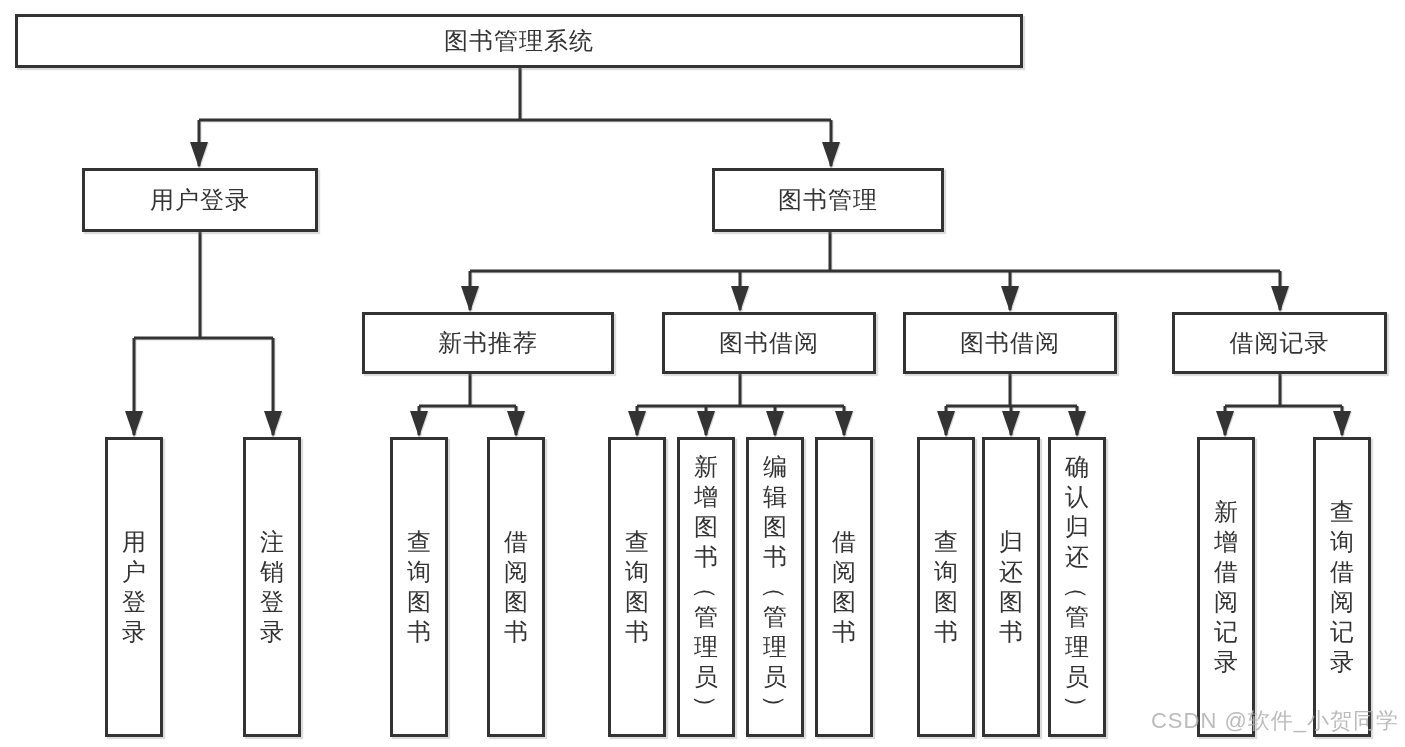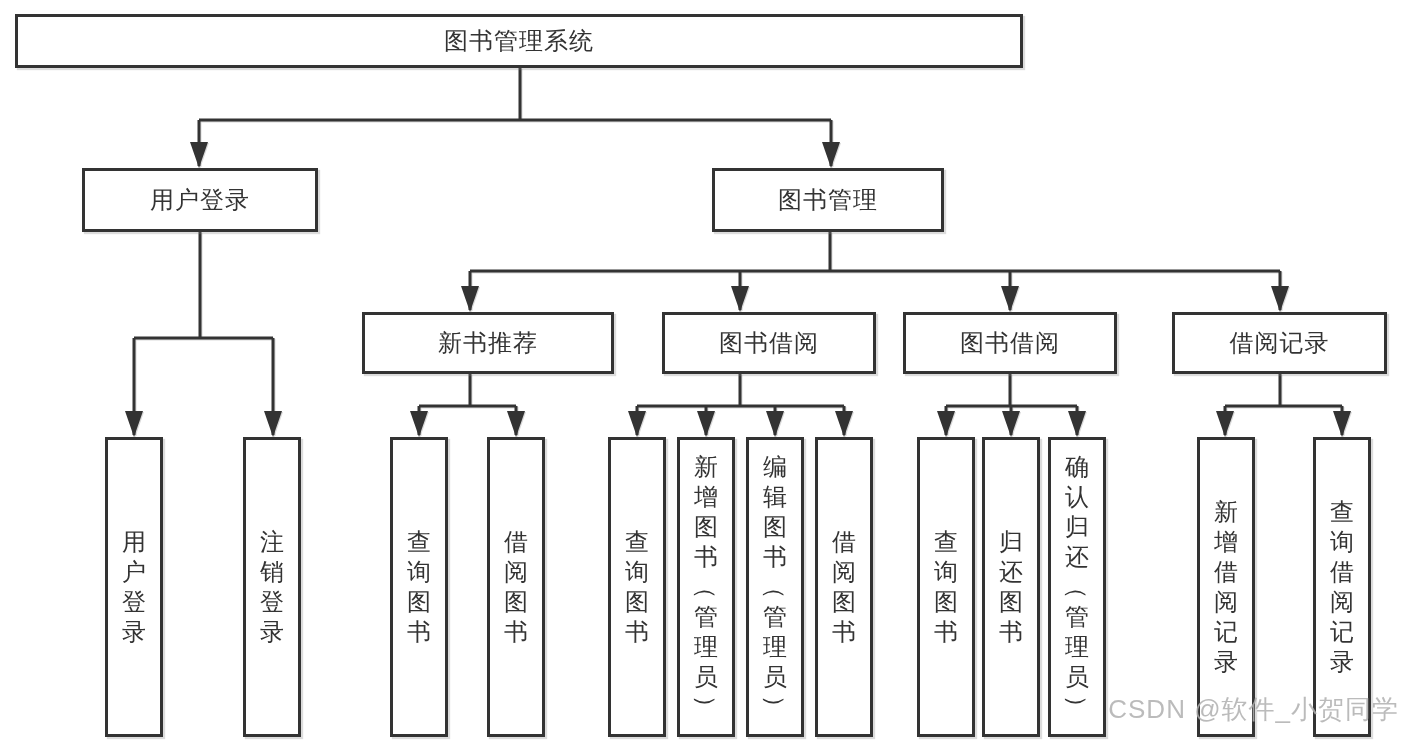--- a/index.html
+++ b/index.html
@@ -33,22 +33,22 @@
     text-align:center;
   }
   .vchar.vrot{transform:rotate(90deg);}
   #wires{
     position:absolute;left:0;top:0;z-index:1;
     filter:drop-shadow(1px 1px 0 rgba(130,130,130,.3));
   }
   .cline{fill:none;stroke:var(--line,#333);stroke-width:3;}
   .ahead{fill:var(--line,#333);stroke:none;}
   #watermark{
-    position:absolute;right:6px;bottom:20px;
-    font-size:26px;letter-spacing:1px;
+    position:absolute;right:6px;bottom:11px;
+    font-size:22px;letter-spacing:1px;
     color:var(--wm,#b3b3b3);
     opacity:.85;
     z-index:5;white-space:nowrap;
   }
 </style>
 </head>
 <body>
 
 <div id="canvas" style="--bg: #ffffff; --line: #333333; --border: #333333; --text: #333333; --wm: #b0b0b0;">
 

